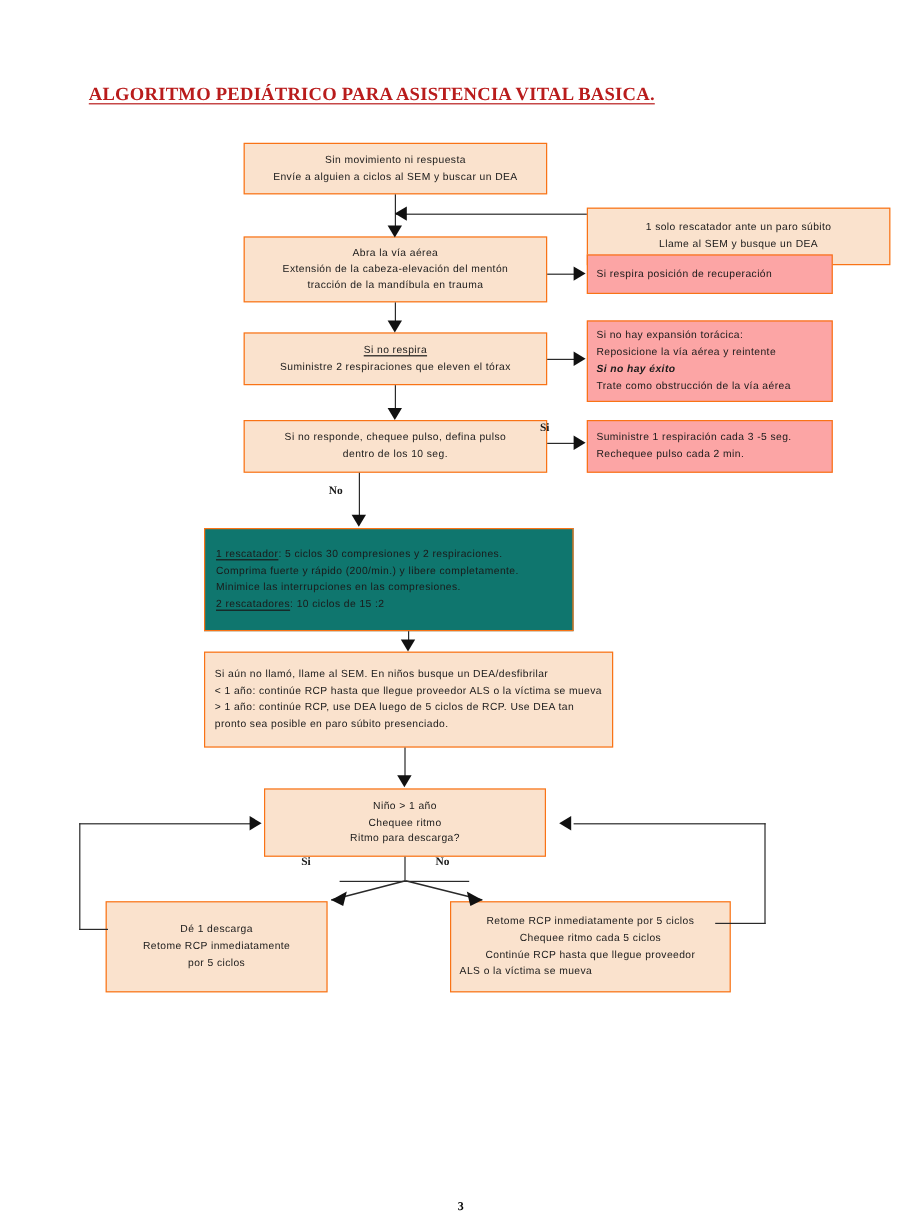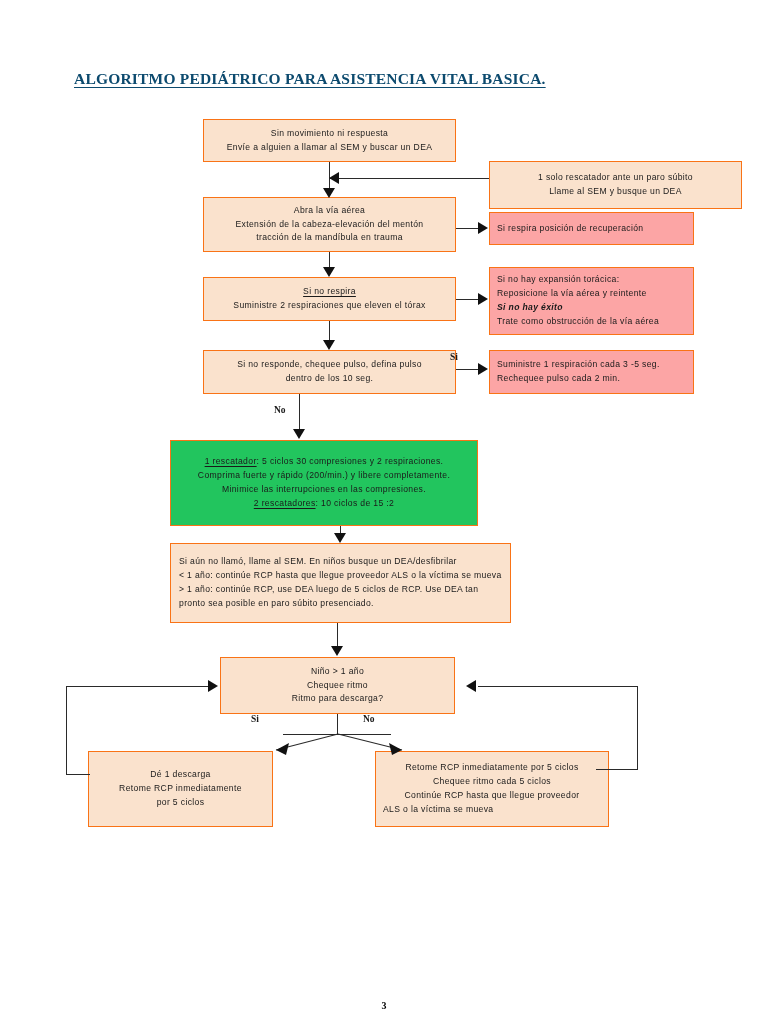--- a/index.html
+++ b/index.html
@@ -25,21 +25,21 @@
   
   .doc-title {
     position: absolute;
     left: 74px;
     top: 70px;
     width: 620px;
     font-family: "Liberation Serif", serif;
     font-weight: bold;
     font-size: 15.5px;
     letter-spacing: 0.2px;
-    color: #0c4a6e;
+    color: #b91c1c;
     text-decoration: underline;
     text-underline-offset: 3px;
     white-space: nowrap;
   }
 
   
   .box {
     position: absolute;
     box-sizing: border-box;
     border: 1px solid #f97316;
@@ -48,21 +48,21 @@
     line-height: 1.62;
     color: #1a1a1a;
     letter-spacing: 0.35px;
     padding: 5px 7px;
     display: flex;
     flex-direction: column;
     justify-content: center;
   }
   .box.peach  { background: #fae2cd; }
   .box.green  { background: #fca5a5; }
-  .box.blue   { background: #22c55e; align-items: center; }
+  .box.blue   { background: #0f766e; }
 
   .box .ln { display: block; }
   .center  { text-align: center; }
   .left    { text-align: left; }
   .justify { text-align: justify; text-align-last: left; }
   .u  { text-decoration: underline; text-underline-offset: 2px; }
   .bi { font-weight: bold; font-style: italic; }
 
   
   .ln-v, .ln-h {
@@ -114,24 +114,24 @@
 </style>
 </head>
 <body>
 
 <div id="page">
 
   <div class="doc-title">ALGORITMO PEDIÁTRICO PARA ASISTENCIA VITAL BASICA.</div>
 
   <div class="box peach" style="left:203px; top:119px; width:253px; height:43px;">
     <span class="ln center">Sin movimiento ni respuesta</span>
-    <span class="ln center">Envíe a alguien a llamar al SEM y buscar un DEA</span>
-  </div>
-
-  <div class="box peach" style="left:489px; top:161px; width:253px; height:48px;">
+    <span class="ln center">Envíe a alguien a ciclos al SEM y buscar un DEA</span>
+  </div>
+
+  <div class="box peach" style="left:489px; top:173px; width:253px; height:48px;">
     <span class="ln center">1 solo rescatador ante un paro súbito</span>
     <span class="ln center">Llame al SEM y busque un DEA</span>
   </div>
 
   <div class="box peach" style="left:203px; top:197px; width:253px; height:55px;">
     <span class="ln center">Abra la vía aérea</span>
     <span class="ln center">Extensión de la cabeza-elevación del mentón</span>
     <span class="ln center">tracción de la mandíbula en trauma</span>
   </div>
 

